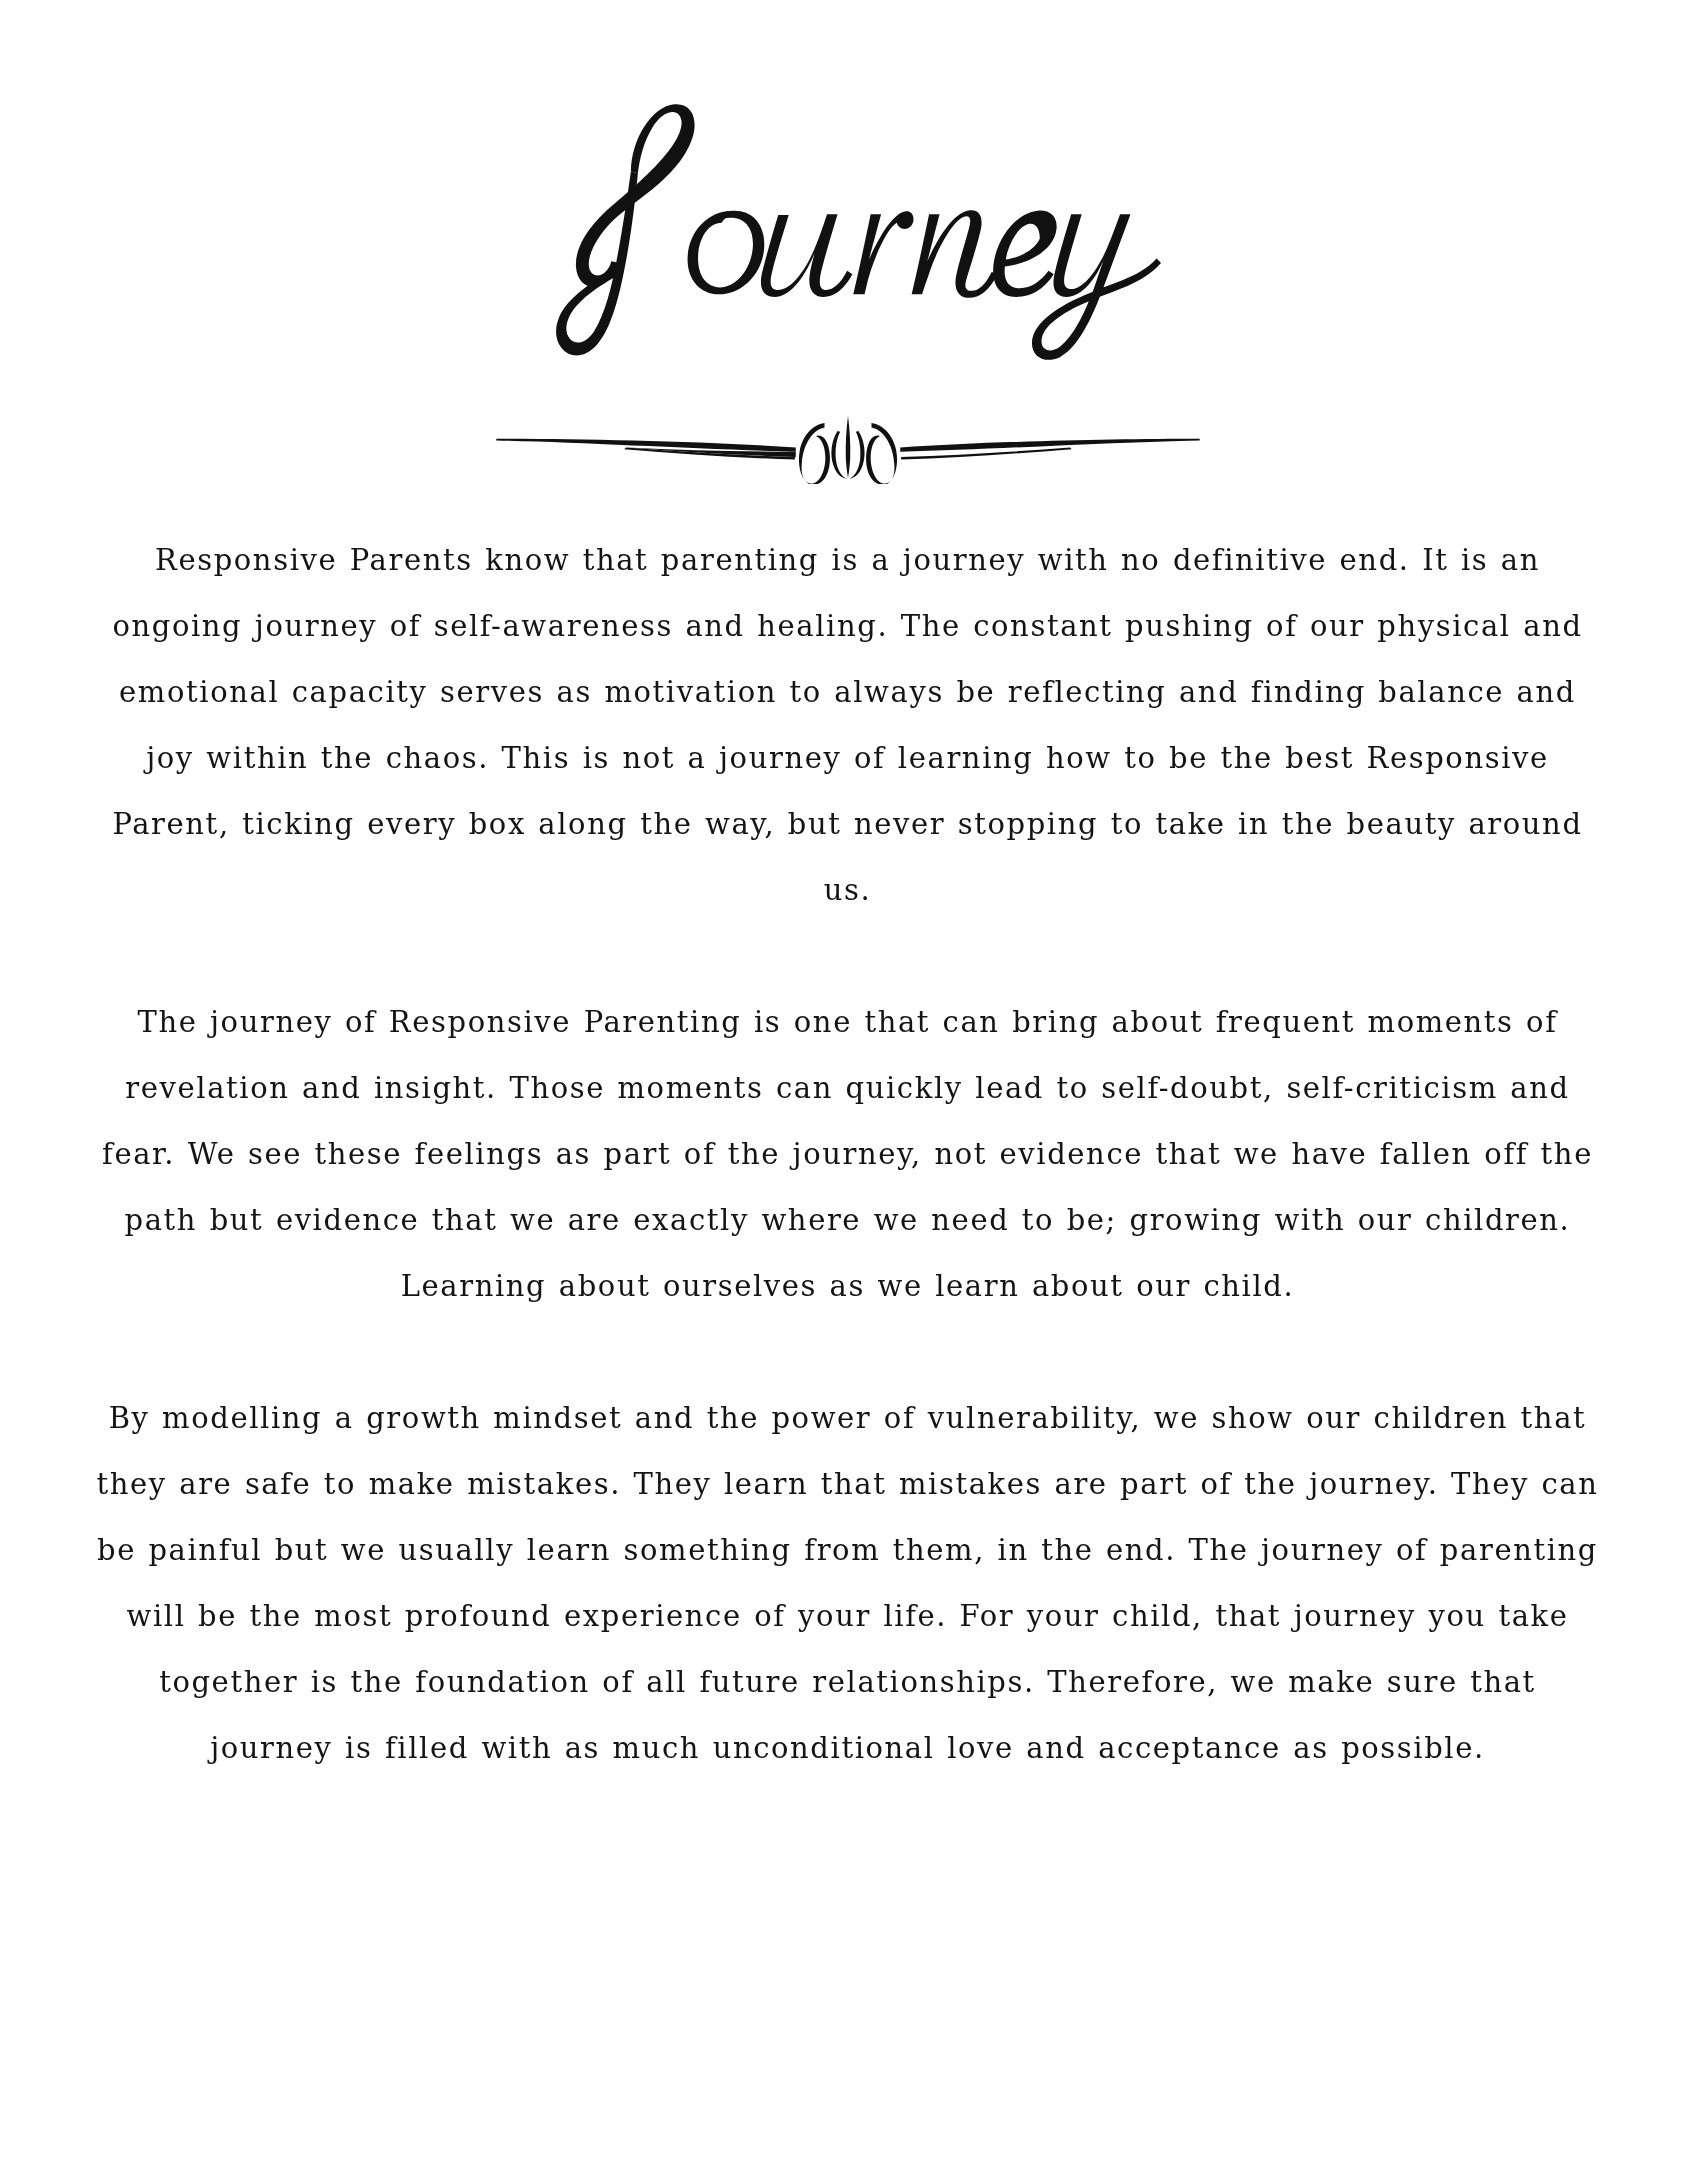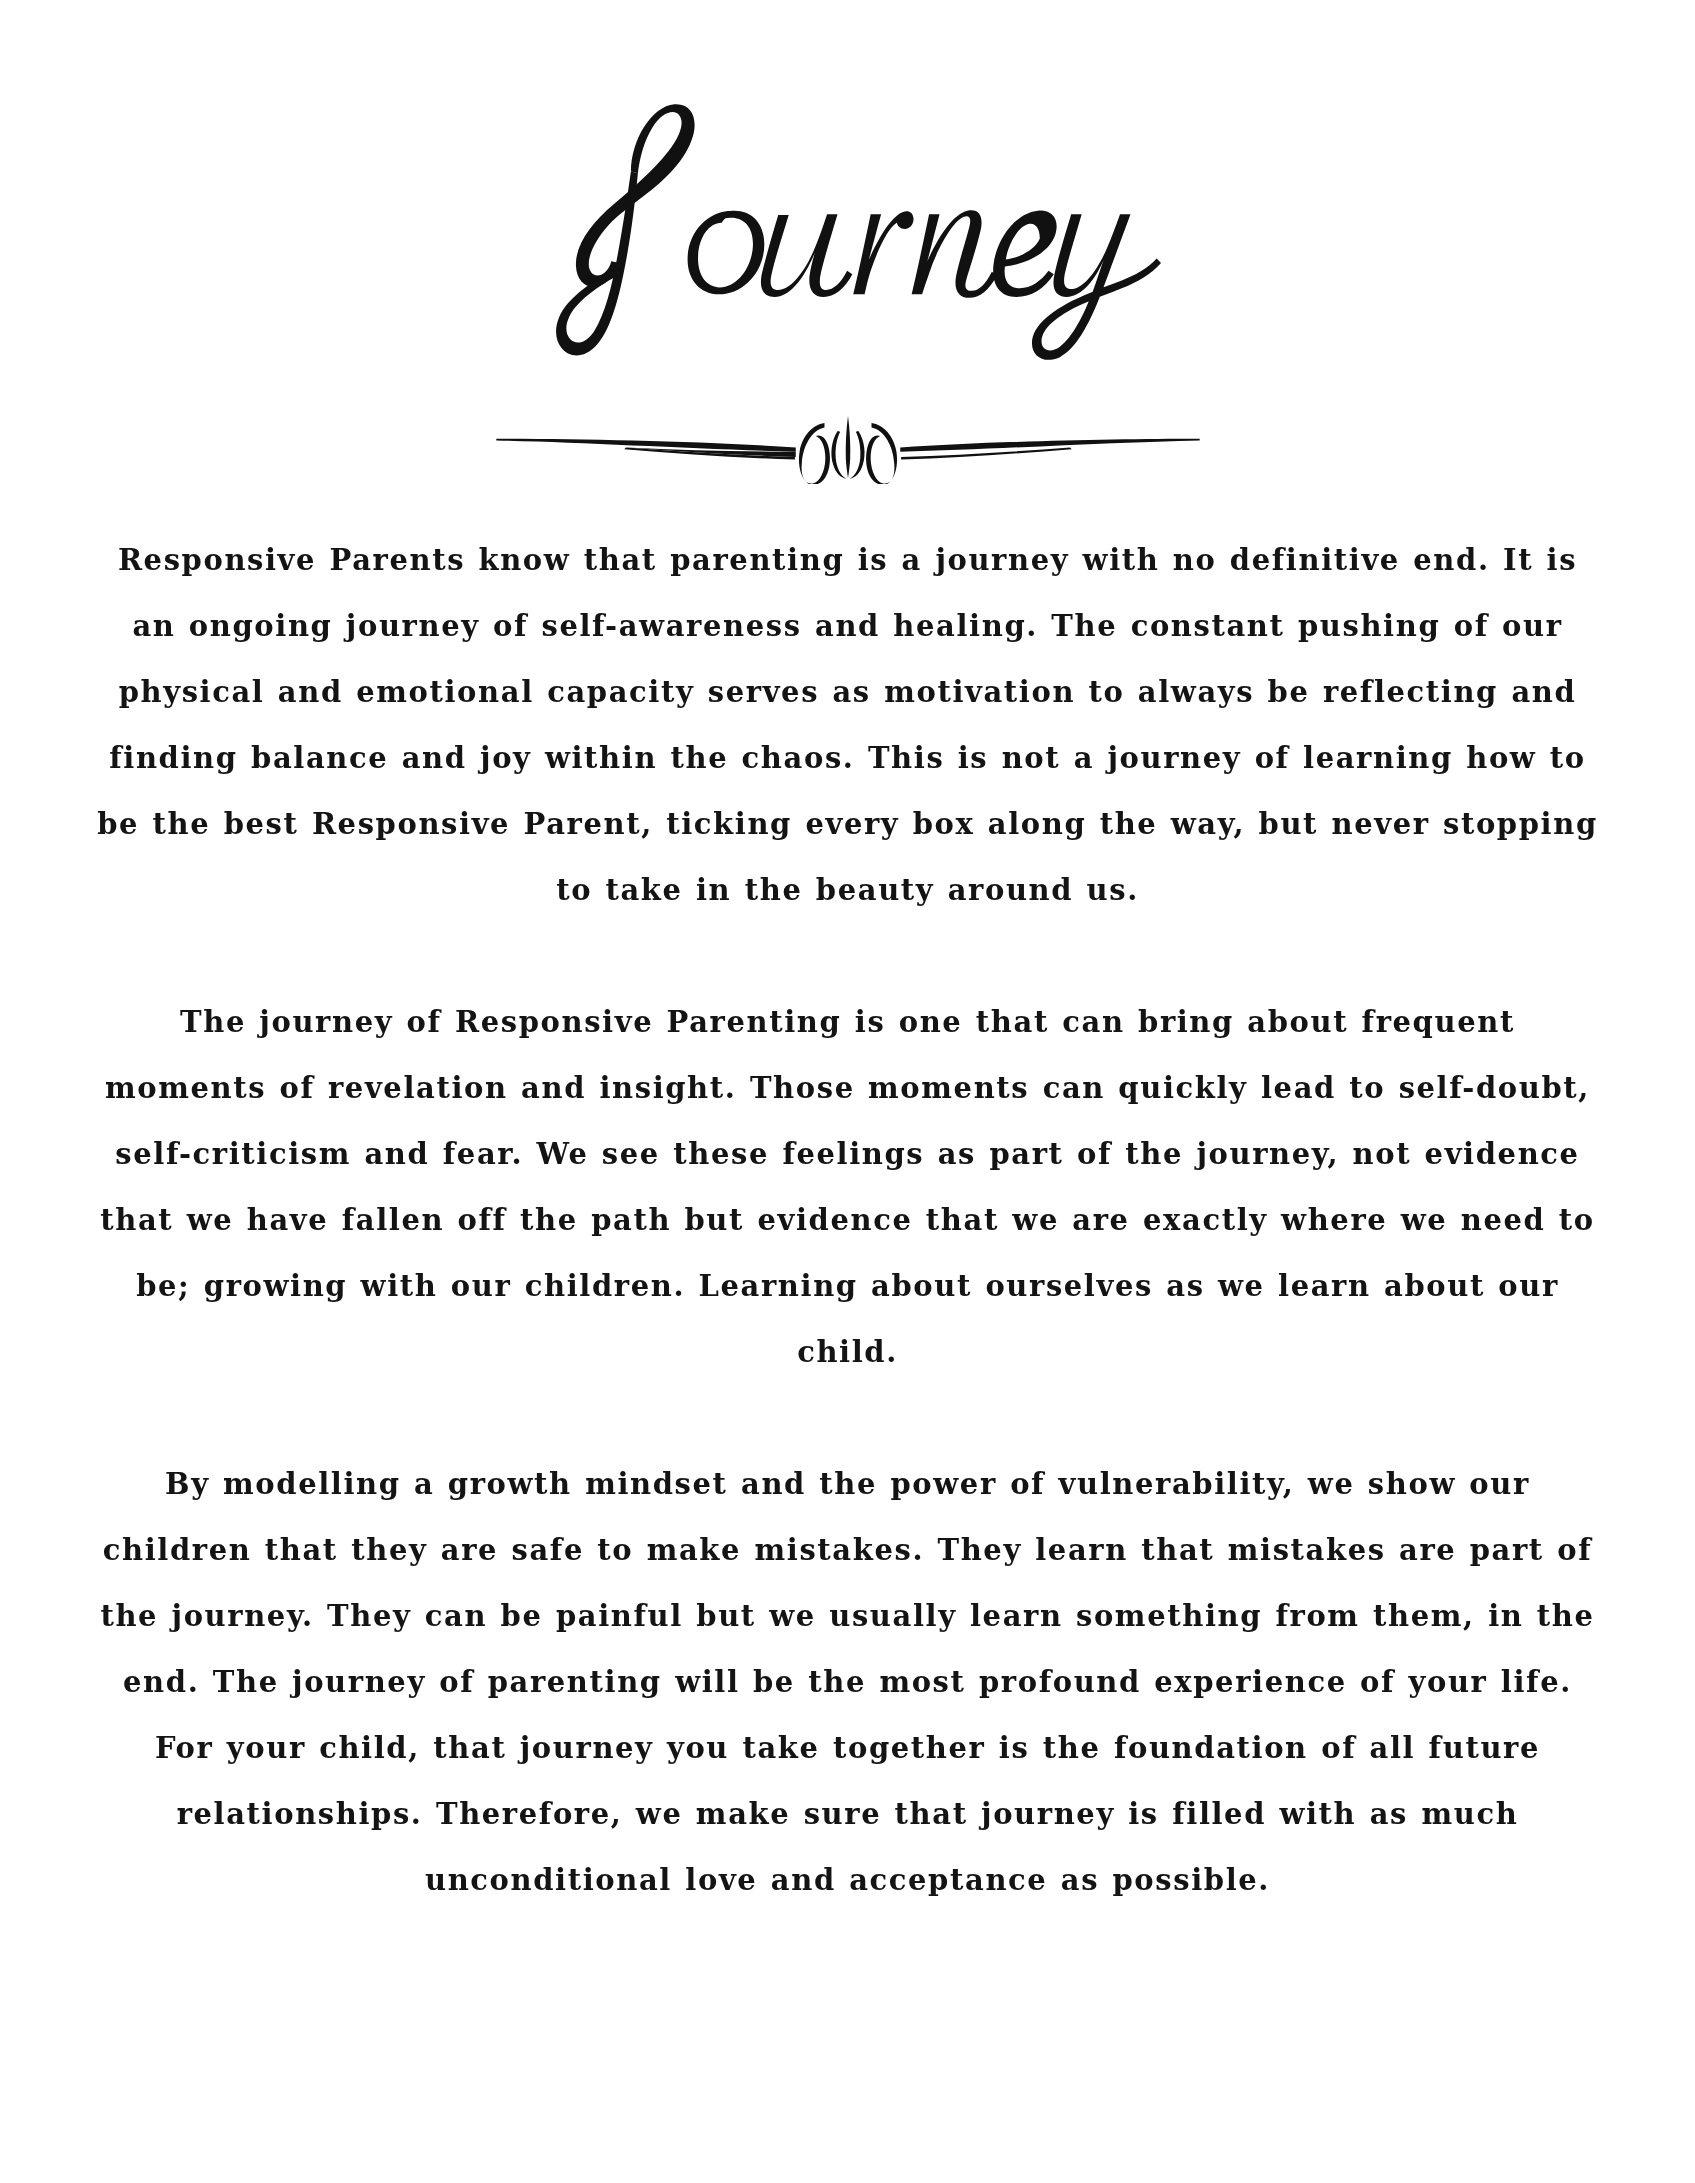--- a/index.html
+++ b/index.html
@@ -81,21 +81,21 @@
   }
 
   .para {
     margin: 0;
     font-family: "DejaVu Serif", "Liberation Serif", serif;
     font-size: 29px;
     line-height: 66px;
     letter-spacing: 1.6px;
     word-spacing: 1.7px;
     color: #141414;
-    font-weight: 700;
+    font-weight: 400;
     text-align: center;
   }
 
   .para + .para {
     margin-top: 66px;
   }
 </style>
 </head>
 <body>
 

